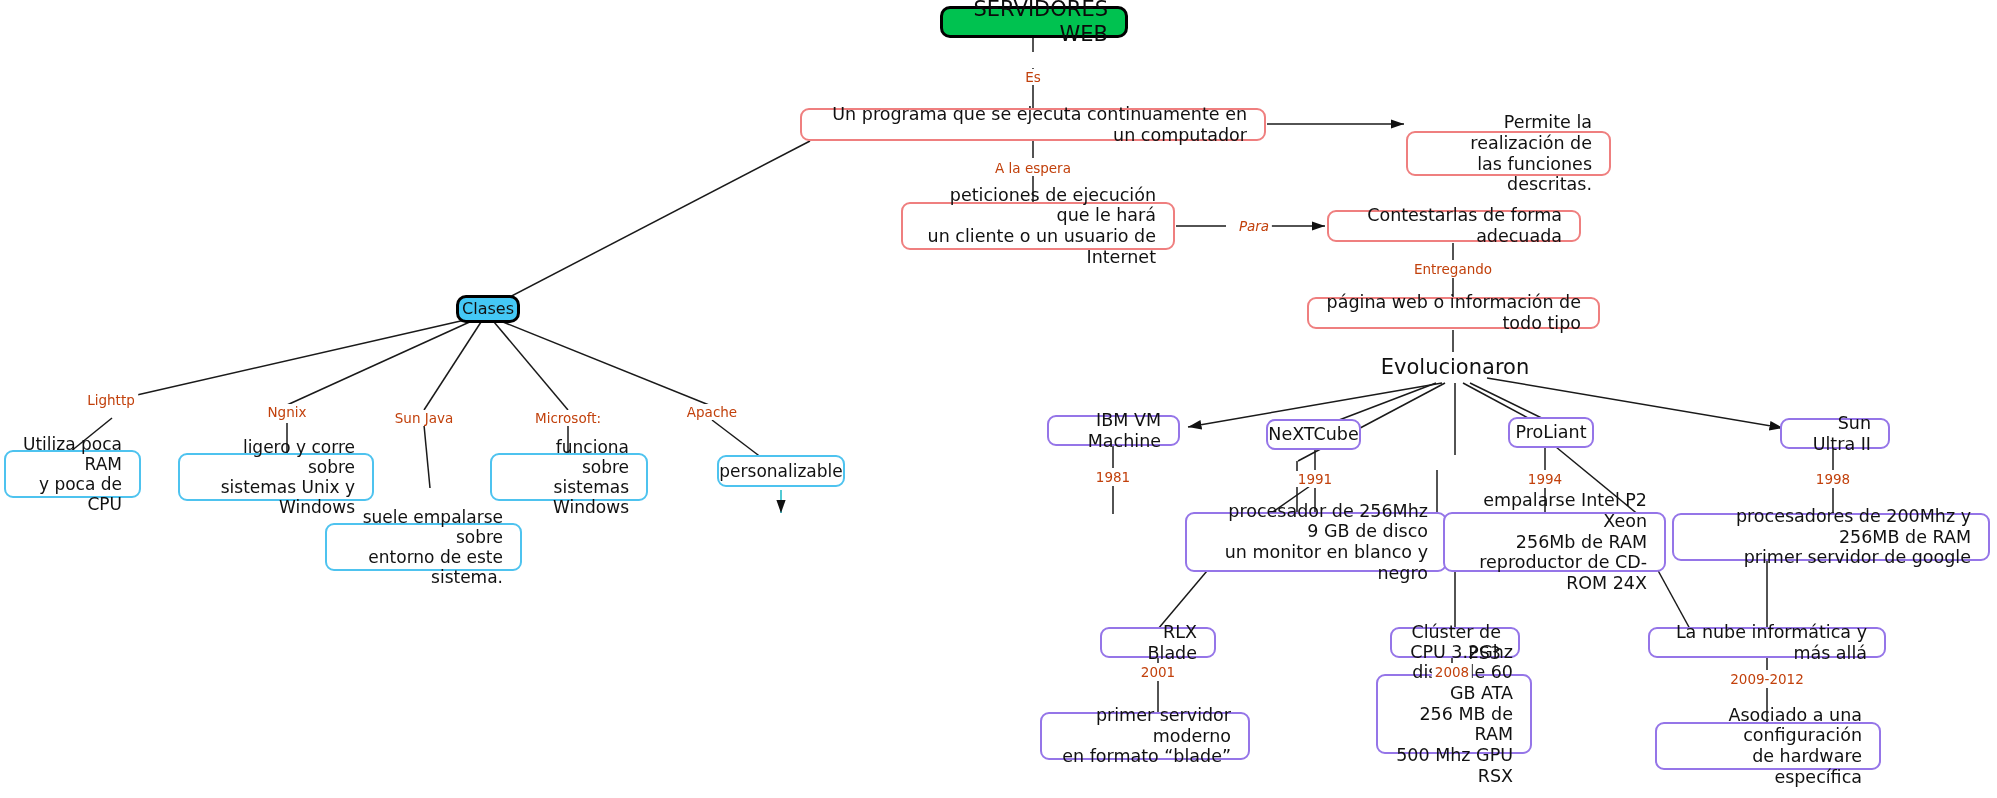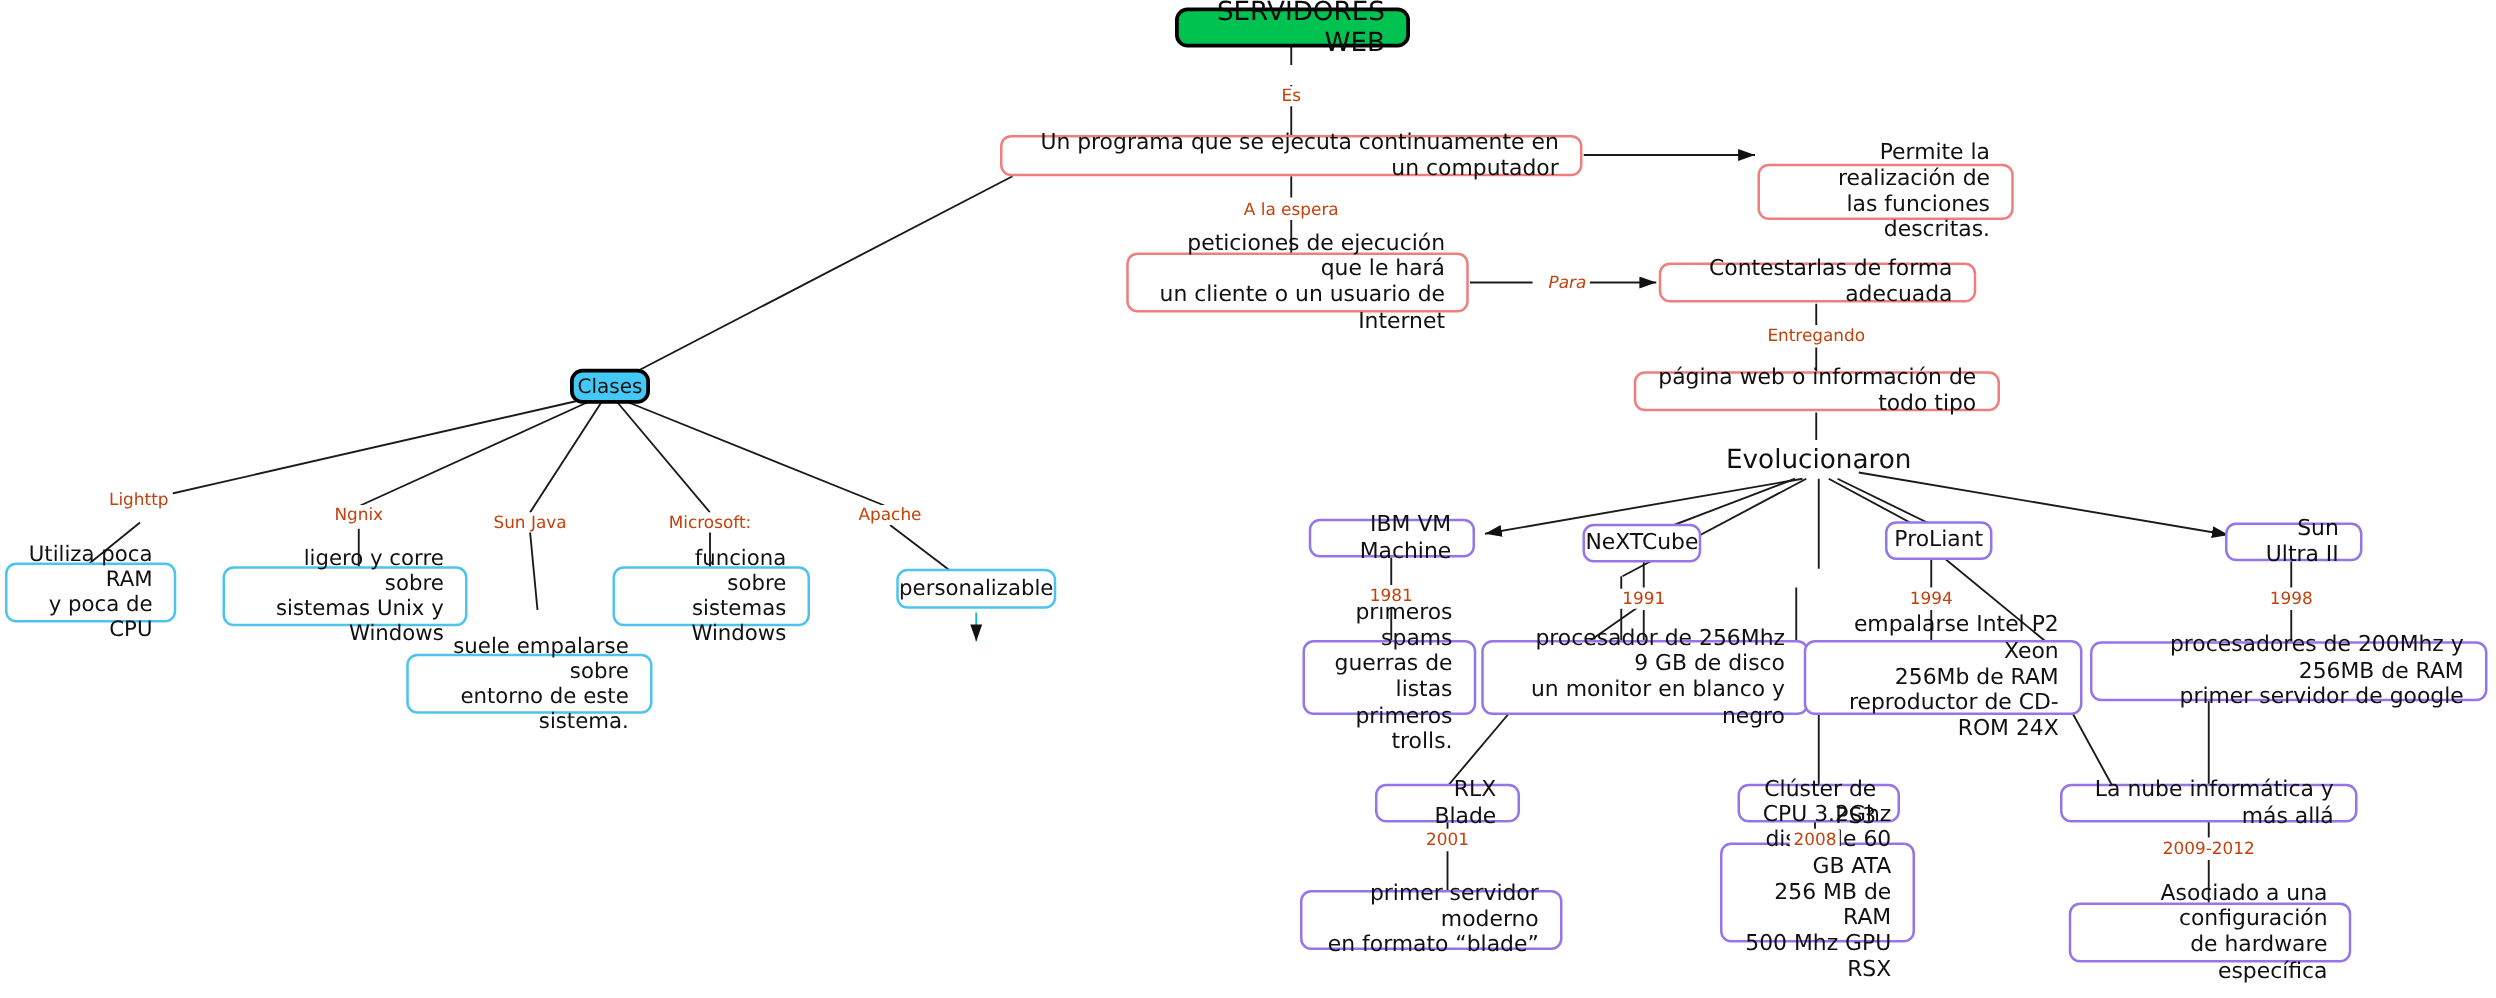--- a/index.html
+++ b/index.html
@@ -235,25 +235,20 @@
 
   <div class="node cyan" style="left:717px; top:455px; width:128px; height:32px;">
     <span>personalizable</span>
   </div>
 
 
   <div class="node purple" style="left:1047px; top:415px; width:133px; height:31px;">
     <span>IBM VM Machine</span>
   </div>
 
-  <div class="node purple" style="left:1042px; top:512px; width:139px; height:60px;">
-    <span>primeros spams
-guerras de listas
-primeros trolls.</span>
-  </div>
 
   <div class="node purple" style="left:1266px; top:419px; width:95px; height:31px;">
     <span>NeXTCube</span>
   </div>
 
   <div class="node purple" style="left:1185px; top:512px; width:262px; height:60px;">
     <span>procesador de 256Mhz
 9 GB de disco
 un monitor en blanco y negro</span>
   </div>

